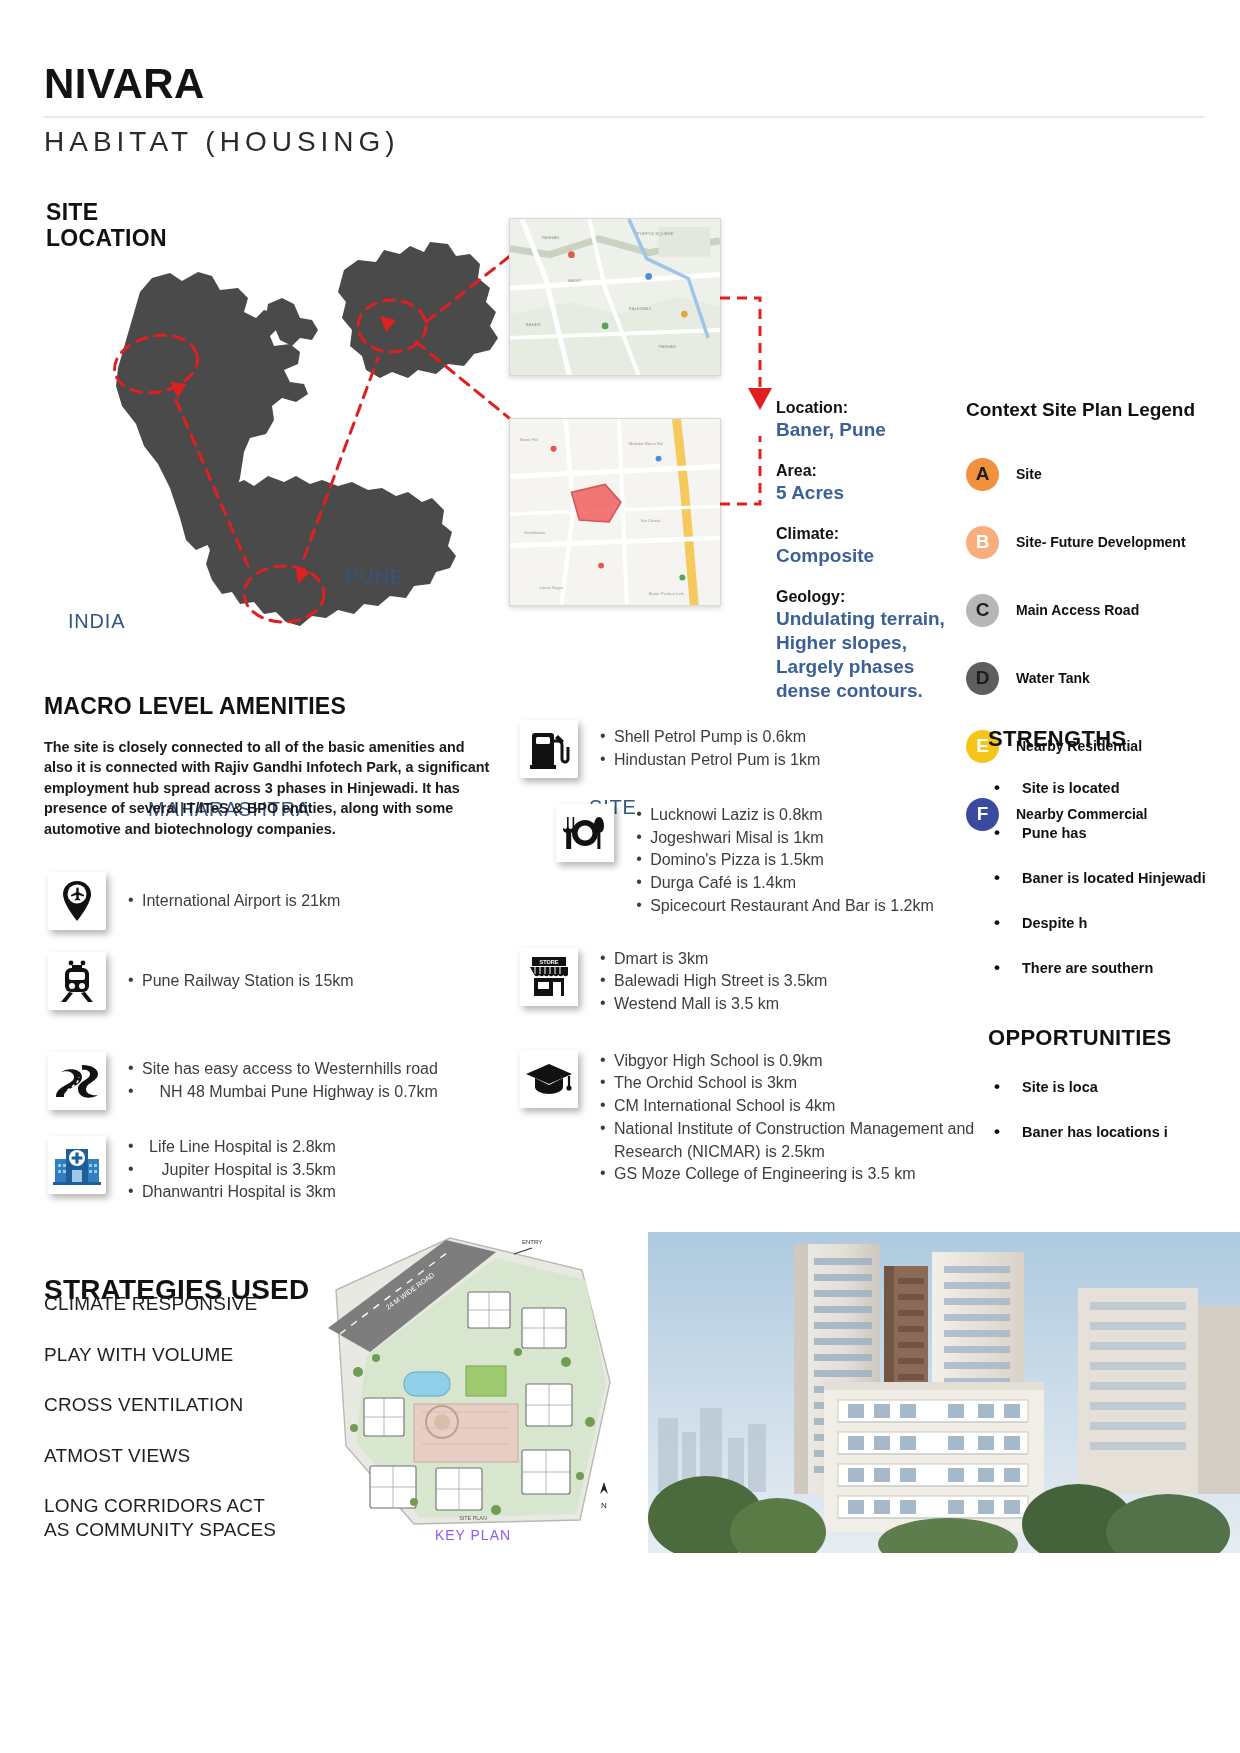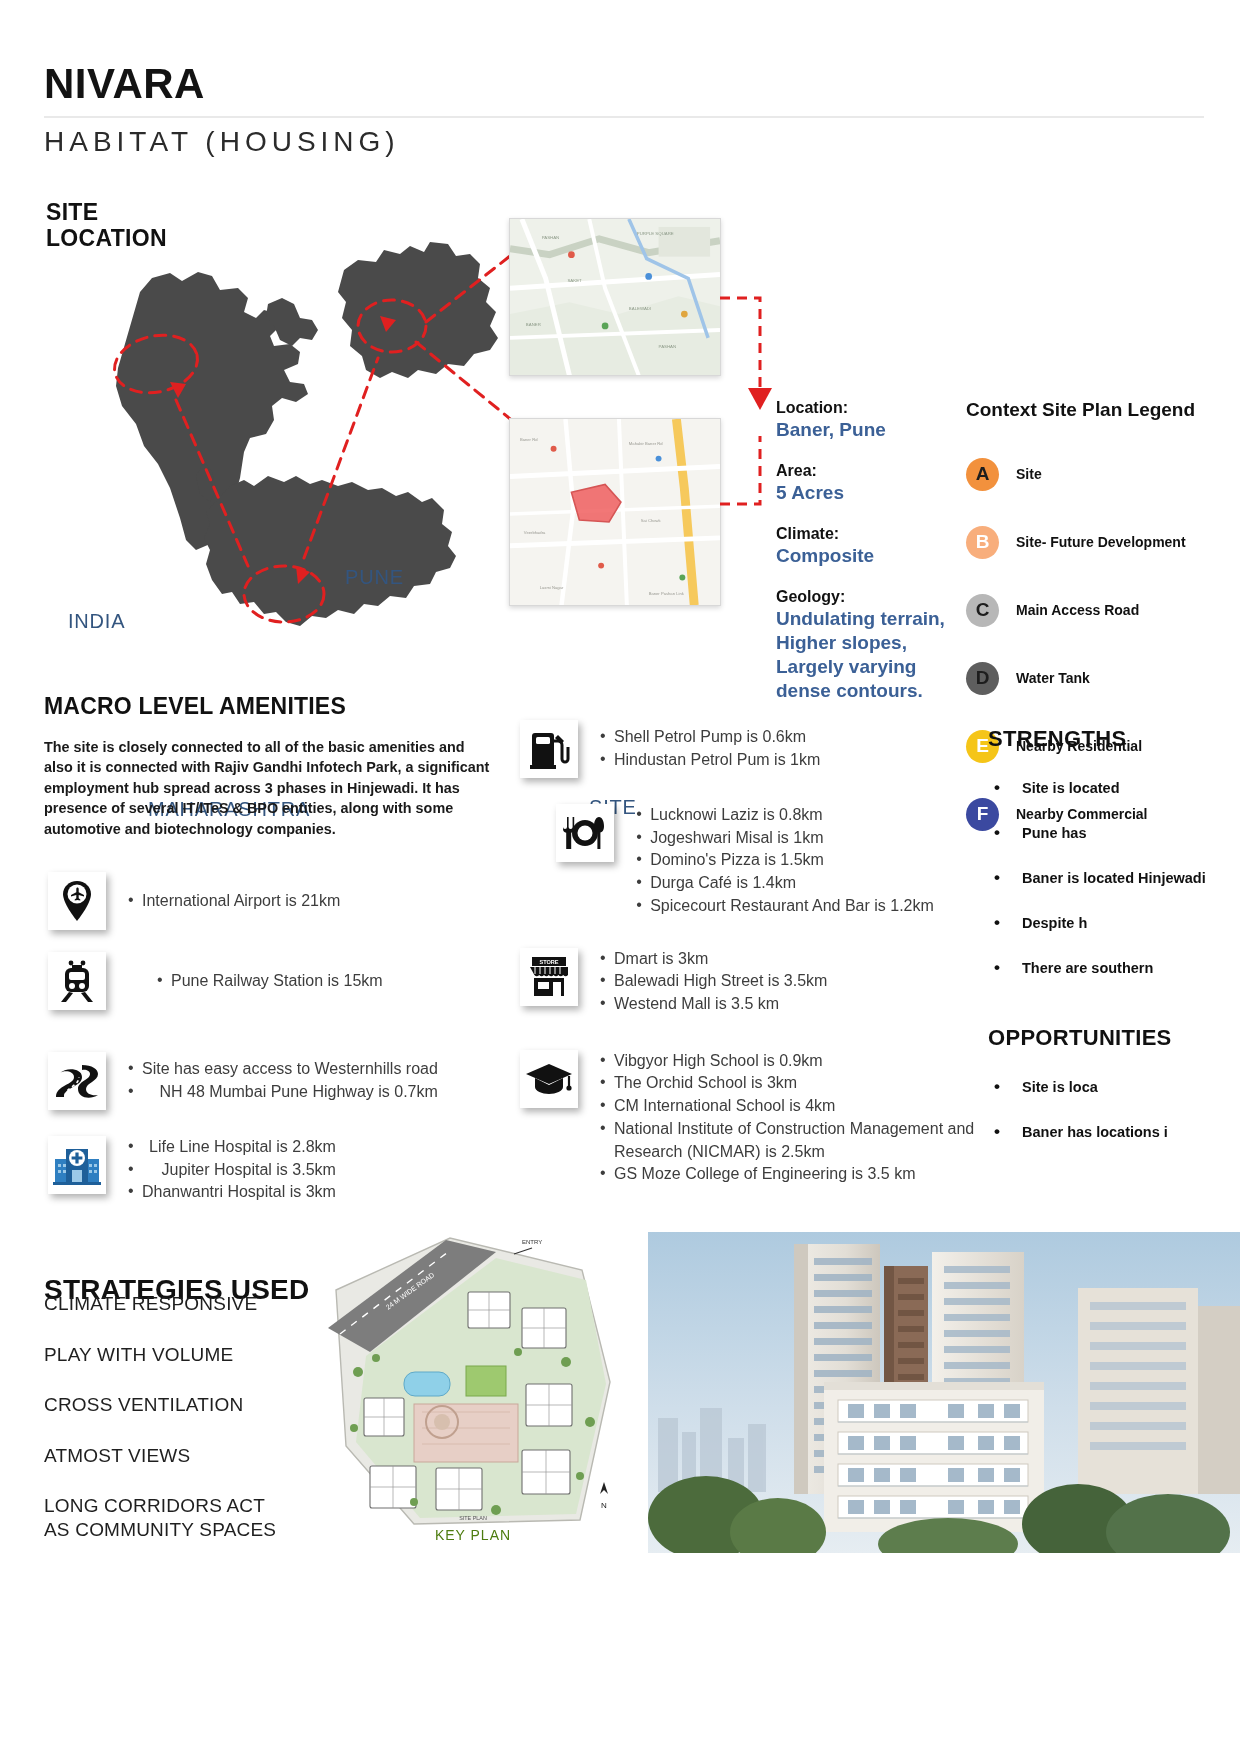--- a/index.html
+++ b/index.html
@@ -135,21 +135,21 @@
   .strat-list { position: absolute; left: 44px; top: 1292px; width: 280px; }
   .strat-list .sitem {
     font-size: 19px; font-weight: 400; color: #1f1f1f; line-height: 1.24;
     margin-bottom: 27px; letter-spacing: 0.2px;
   }
 
   
   .keyplan { position: absolute; left: 318px; top: 1232px; width: 310px; height: 300px; }
   .keyplan-cap {
     position: absolute; left: 318px; top: 1527px; width: 310px;
-    text-align: center; font-size: 14px; color: #4d7c0f; letter-spacing: 1px;
+    text-align: center; font-size: 14px; color: #8b5cf6; letter-spacing: 1px;
   }
 
   
   .render {
     position: absolute; left: 648px; top: 1232px; width: 592px; height: 321px;
     overflow: hidden; background: linear-gradient(#b9cfe2 0%, #cddded 55%, #dfe8ef 100%);
   }
 </style>
 </head>
 <body>
@@ -271,21 +271,21 @@
       <div class="row">
         <div class="lbl">Area:</div>
         <div class="val">5 Acres</div>
       </div>
       <div class="row">
         <div class="lbl">Climate:</div>
         <div class="val">Composite</div>
       </div>
       <div class="row">
         <div class="lbl">Geology:</div>
-        <div class="val">Undulating terrain, Higher slopes, Largely varying dense contours.</div>
+        <div class="val">Undulating terrain, Higher slopes, Largely phases dense contours.</div>
       </div>
     </div>
 
     <div class="legend">
       <div class="ltitle">Context Site Plan Legend</div>
 
       <div class="litem">
         <span class="dot" style="background:#F2913D; color:#1d1d1d;">A</span>
         <span class="ltext">Site</span>
       </div>
@@ -328,21 +328,21 @@
           <path fill="#111" d="M23 3c-8 0-14 6-14 13 0 10 14 27 14 27s14-17 14-27c0-7-6-13-14-13z"></path>
           <circle cx="23" cy="16" r="9.5" fill="#fff"></circle>
           <path fill="#111" d="M23.5 9.5c.7 0 1.2.6 1.2 1.4v3.3l5.3 2.8v1.5l-5.3-1.5v3.3l1.6 1.2v1.1l-2.8-.7-2.8.7v-1.1l1.6-1.2v-3.3l-5.3 1.5v-1.5l5.3-2.8v-3.3c0-.8.5-1.4 1.2-1.4z"></path>
         </svg>
       </div>
       <ul class="ilist">
         <li>International Airport is 21km</li>
       </ul>
     </div>
 
-    <div class="amen center" style="margin-top:22px;gap:29px;">
+    <div class="amen center" style="margin-top:22px;">
       <div class="ibox">
         <svg width="44" height="44" viewBox="0 0 44 44">
           <circle cx="16" cy="4" r="2.4" fill="#111"></circle>
             <circle cx="28" cy="4" r="2.4" fill="#111"></circle>
           <rect x="17" y="6" width="10" height="3" fill="#111"></rect>
           <rect x="10" y="9" width="24" height="24" rx="6" fill="#111"></rect>
           <rect x="14" y="13" width="16" height="8" rx="2" fill="#fff"></rect>
           <circle cx="17" cy="27" r="3" fill="#fff"></circle>
             <circle cx="27" cy="27" r="3" fill="#fff"></circle>
           <path d="M14 33 L6 43 L11 43 L18 34 Z" fill="#111"></path>

